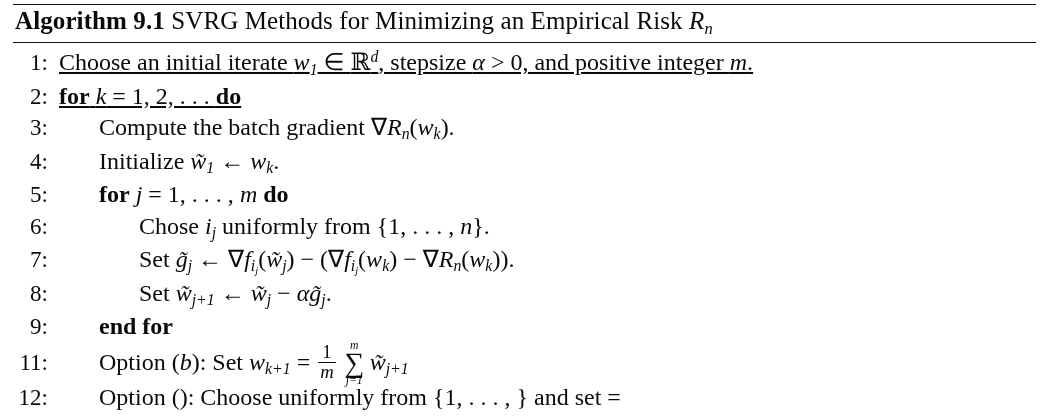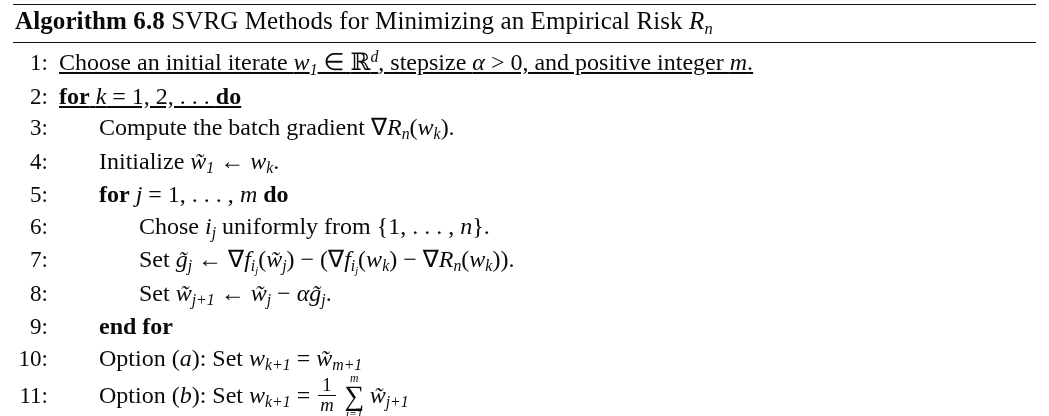--- a/index.html
+++ b/index.html
@@ -115,21 +115,21 @@
   }
 </style>
 </head>
 <body>
 
 <div class="algorithm">
 
   <hr class="rule">
 
   <div class="alg-title">
-    <span class="bold">Algorithm 6.8</span>
+    <span class="bold">Algorithm 9.1</span>
     <span>
       SVRG Methods for Minimizing an Empirical Risk <i class="v">R</i><sub>n</sub>
     </span>
   </div>
 
   <hr class="rule rule-thin">
 
   <div class="alg-body">
 
     <div class="line">
@@ -170,24 +170,20 @@
     <div class="line">
       <span class="num">8:</span>
       <span class="txt ind2">Set <i class="v">w̃</i><sub>j+1</sub> ← <i class="v">w̃</i><sub>j</sub> − <i class="v">αg̃</i><sub>j</sub>.</span>
     </div>
 
     <div class="line">
       <span class="num">9:</span>
       <span class="txt ind1 bold">end for</span>
     </div>
 
-    <div class="line">
-      <span class="num">10:</span>
-      <span class="txt ind1">Option (<i class="v">a</i>): Set <i class="v">w</i><sub>k+1</sub> = <i class="v">w̃</i><sub>m+1</sub></span>
-    </div>
 
     <div class="line">
       <span class="num">11:</span>
       <span class="txt ind1">Option (<i class="v">b</i>): Set <i class="v">w</i><sub>k+1</sub> = <span class="frac"><span class="n">1</span><span class="d"><i class="v">m</i></span></span><span class="sumwrap"><span class="bigop">∑<span class="lim top"><i class="v">m</i></span><span class="lim bot"><i class="v">j</i>=1</span></span></span><i class="v">w̃</i><sub>j+1</sub></span>
     </div>
 
     <div class="line">
       <span class="num">12:</span>
       <span class="txt ind1">Option (): Choose  uniformly from {1, . . . , } and set  = </span>
     </div>

